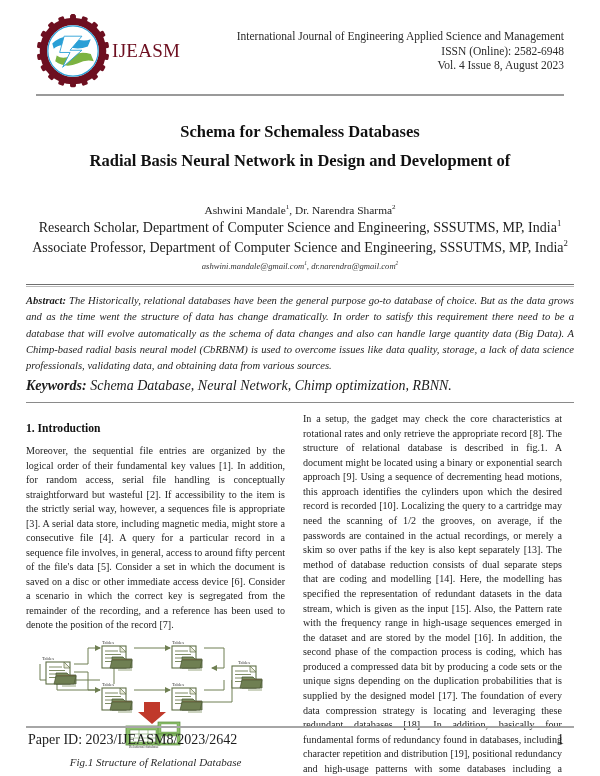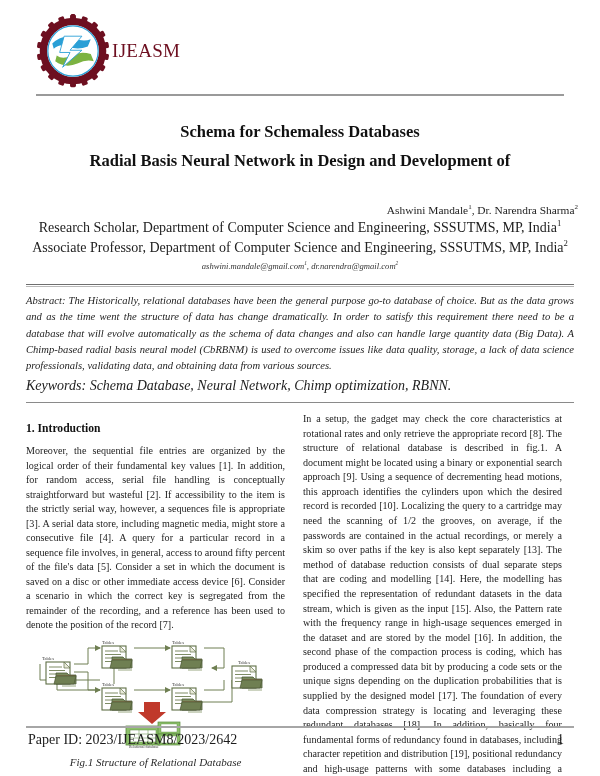--- a/index.html
+++ b/index.html
@@ -78,21 +78,21 @@
     color: #111111;
   }
 
   
   .authors {
     text-align: center;
     margin: 26px 22px 0 22px;
     line-height: 1.42;
     color: #222222;
   }
-  .author-names { font-size: 11.4px; text-align: right; }
+  .author-names { font-size: 11.4px; }
   .author-aff { font-size: 14px; }
   .author-mail {
     font-size: 8.6px;
     font-style: italic;
     margin-top: 2px;
     color: #333333;
   }
   sup { font-size: 0.62em; vertical-align: super; line-height: 0; }
 
   
@@ -103,21 +103,21 @@
     box-shadow: 0 2px 0 0 #b9b9b9;
   }
   .abstract {
     margin: 8px 26px 0 26px;
     font-size: 10.6px;
     font-style: italic;
     text-align: justify;
     line-height: 1.54;
     color: #1c1c1c;
   }
-  .abstract b, .keywords b { font-style: italic; font-weight: normal; }
+  .abstract b, .keywords b { font-style: italic; font-weight: bold; }
   .keywords {
     margin: 1px 26px 0 26px;
     font-size: 14px;
     font-style: italic;
     line-height: 1.54;
     color: #1c1c1c;
   }
   .rule-abs-bot {
     margin: 5px 26px 0 26px;
     height: 1px;
@@ -224,20 +224,25 @@
 
           <path d="M22 40 Q36 26 52 33 Q64 38 74 34 L70 44 Q56 49 44 44 Q32 39 24 47 Z" fill="#2a9fd6"></path>
 
           <path d="M26 64 Q40 74 56 67 Q68 61 78 64 L74 54 Q60 50 48 56 Q36 62 28 56 Z" fill="#7cb342"></path>
 
           <path d="M38 30 L62 30 L46 49 L62 49 L36 72 L46 52 L32 52 Z" fill="#ffffff" stroke="#2a9fd6" stroke-width="1.2"></path>
         </g>
       </svg>
     </div>
     <div class="logo-word">IJEASM</div>
+    <div class="journal-block">
+      <div class="journal-name">International Journal of Engineering Applied Science and Management</div>
+      <div class="journal-issn">ISSN (Online): 2582-6948</div>
+      <div class="journal-vol">Vol. 4 Issue 8, August 2023</div>
+    </div>
   </div>
   <div class="rule-head"></div>
 
   <div class="title">
     <div>Schema for Schemaless Databases</div>
     <div>Radial Basis Neural Network in Design and Development of</div>
   </div>
 
   <div class="authors">
     <div class="author-names">

